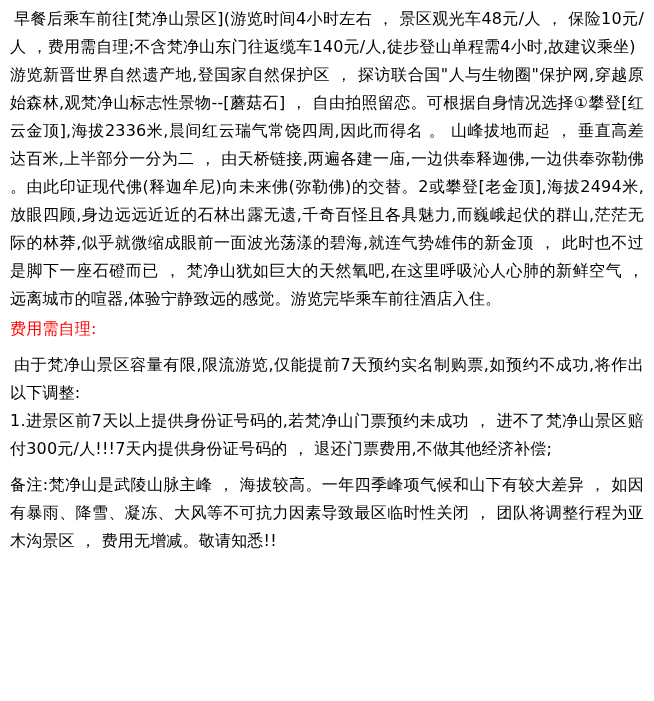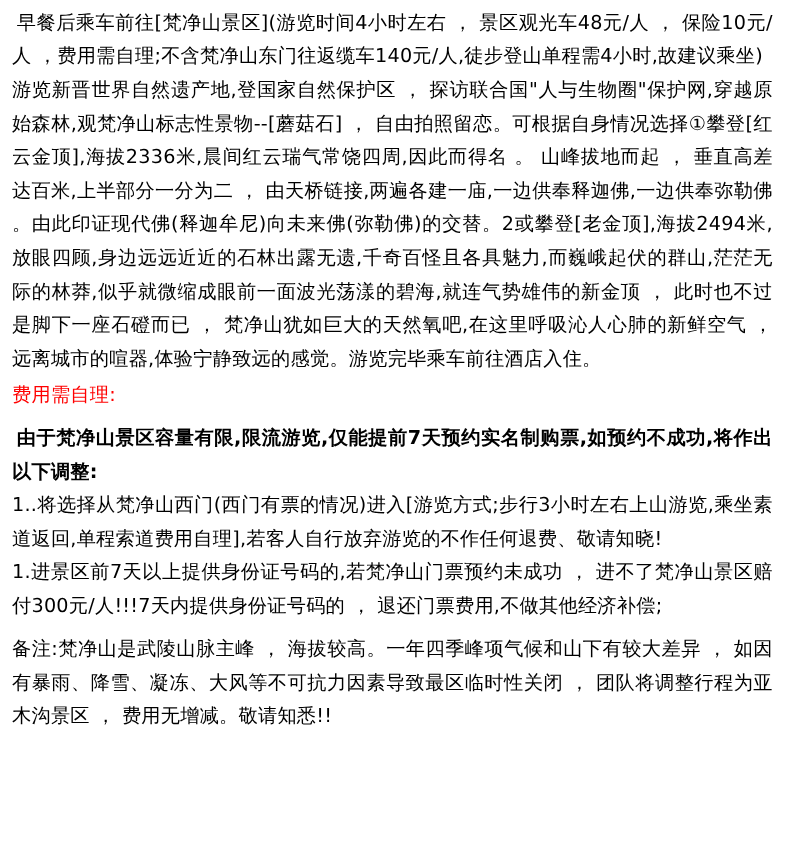--- a/index.html
+++ b/index.html
@@ -37,39 +37,37 @@
   .para2 {
     margin-bottom: 2px;
   }
   .notice-heading {
     color: #ff0000;
     margin-top: 2px !important;
     margin-bottom: 8px !important;
   }
   .notice-intro {
     margin-bottom: 0;
-    font-weight: bold;
   }
   .remark {
     margin-top: 8px !important;
   }
 </style>
 </head>
 <body>
 
 <div class="doc">
 
   <p class="para1 para-indent">早餐后乘车前往[梵净山景区](游览时间4小时左右 ， 景区观光车48元/人 ， 保险10元/人 ，费用需自理;不含梵净山东门往返缆车140元/人,徒步登山单程需4小时,故建议乘坐)</p>
 
   <p class="para2">游览新晋世界自然遗产地,登国家自然保护区 ， 探访联合国"人与生物圈"保护网,穿越原始森林,观梵净山标志性景物--[蘑菇石] ， 自由拍照留恋。可根据自身情况选择①攀登[红云金顶],海拔2336米,晨间红云瑞气常饶四周,因此而得名 。 山峰拔地而起 ， 垂直高差达百米,上半部分一分为二 ， 由天桥链接,两遍各建一庙,一边供奉释迦佛,一边供奉弥勒佛 。由此印证现代佛(释迦牟尼)向未来佛(弥勒佛)的交替。2或攀登[老金顶],海拔2494米,放眼四顾,身边远远近近的石林出露无遗,千奇百怪且各具魅力,而巍峨起伏的群山,茫茫无际的林莽,似乎就微缩成眼前一面波光荡漾的碧海,就连气势雄伟的新金顶 ， 此时也不过是脚下一座石磴而已 ， 梵净山犹如巨大的天然氧吧,在这里呼吸沁人心肺的新鲜空气 ， 远离城市的喧器,体验宁静致远的感觉。游览完毕乘车前往酒店入住。</p>
 
   <p class="notice-heading">费用需自理:</p>
 
   <p class="notice-intro para-indent">由于梵净山景区容量有限,限流游览,仅能提前7天预约实名制购票,如预约不成功,将作出以下调整:</p>
 
-  <p class="notice-item">1..将选择从梵净山西门(西门有票的情况)进入[游览方式;步行3小时左右上山游览,乘坐素道返回,单程索道费用自理],若客人自行放弃游览的不作任何退费、敬请知晓!</p>
 
   <p class="notice-item">1.进景区前7天以上提供身份证号码的,若梵净山门票预约未成功 ， 进不了梵净山景区赔付300元/人!!!7天内提供身份证号码的 ， 退还门票费用,不做其他经济补偿;</p>
 
 
   <p class="remark">备注:梵净山是武陵山脉主峰 ， 海拔较高。一年四季峰项气候和山下有较大差异 ， 如因有暴雨、降雪、凝冻、大风等不可抗力因素导致最区临时性关闭 ， 团队将调整行程为亚木沟景区 ， 费用无增减。敬请知悉!!</p>
 
 </div>
 
 </body></html>

